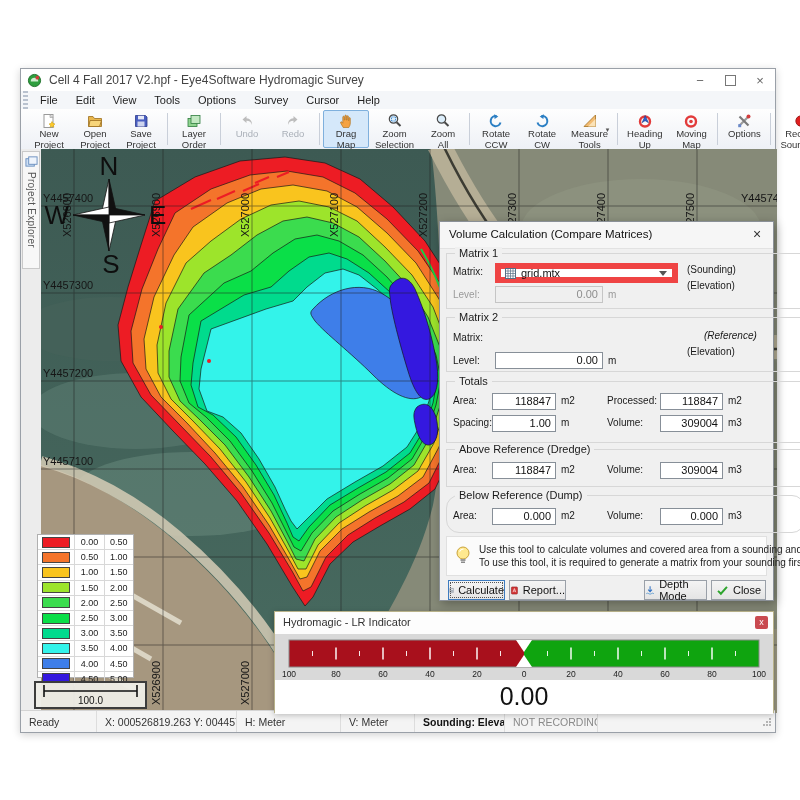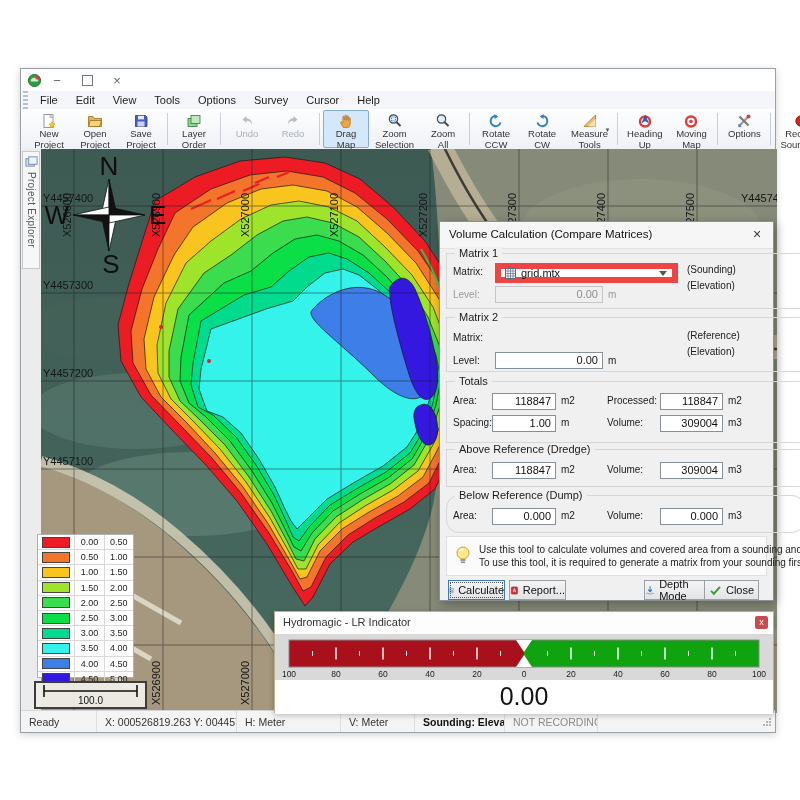--- a/index.html
+++ b/index.html
@@ -99,20 +99,21 @@
 <body>
 
 <div id="app-window">
 
   <div id="titlebar">
     <svg class="app-icon" viewBox="0 0 16 16">
       <circle cx="8" cy="8" r="6.5" fill="#2e9e3e" stroke="#1c6e28"></circle>
       <path d="M4 9 a4 4 0 0 1 8 0" fill="#cfeccf"></path>
       <circle cx="11" cy="5" r="2" fill="#d23c3c"></circle>
     </svg>
+    <span class="title-text">Cell 4 Fall 2017 V2.hpf - Eye4Software Hydromagic Survey</span>
     <span class="win-ctl">−</span>
     <span class="win-ctl">
         <span class="max-glyph"></span>
       </span>
     <span class="win-ctl">×</span>
   </div>
 
   <div id="menubar">
     <span class="grip"></span>
   <span class="menu-item">File</span>
@@ -544,21 +545,21 @@
           <span class="fl" style="left:240px;top:10px;">(Sounding)</span>
           <span class="fl" style="left:240px;top:26px;">(Elevation)</span>
           <span class="fl dis" style="left:6px;top:35px;">Level:</span>
           <div class="vbox dis" style="left:48px;top:32px;width:108px;">0.00</div>
           <span class="fl dis" style="left:161px;top:35px;">m</span>
         </div>
 
         <div class="grp" style="top:95px;height:55px;">
           <span class="grp-label">Matrix 2</span>
           <span class="fl" style="left:6px;top:14px;">Matrix:</span>
-          <span class="fl" style="left:240px;top:12px;">(Reference)</span>
+          <span class="fl" style="left:257px;top:12px;font-style:italic;">(Reference)</span>
           <span class="fl" style="left:240px;top:28px;">(Elevation)</span>
           <span class="fl" style="left:6px;top:37px;">Level:</span>
           <div class="vbox" style="left:48px;top:34px;width:108px;">0.00</div>
           <span class="fl" style="left:161px;top:37px;">m</span>
         </div>
 
         <div class="grp" style="top:159px;height:62px;">
           <span class="grp-label">Totals</span>
           <span class="fl" style="left:6px;top:13px;">Area:</span>
           <div class="vbox" style="left:45px;top:11px;width:64px;">118847</div>
@@ -627,21 +628,21 @@
           </svg>
           <span>Report...</span>
         </div>
         <div class="dlg-btn" style="left:204px;width:63px;">
           <svg viewBox="0 0 16 16">
             <path d="M8 1.5 v7.5 M5 6.5 l3 3.5 3-3.5" stroke="#2d6fc4" stroke-width="1.6" fill="none"></path>
             <path d="M2 13 q2 -1.6 4 0 q2 1.6 4 0 q2 -1.6 4 0" stroke="#4a90cc" stroke-width="1.2" fill="none"></path>
           </svg>
           <span>Depth Mode</span>
         </div>
-        <div class="dlg-btn" style="left:264px;width:55px;">
+        <div class="dlg-btn" style="left:271px;width:55px;">
           <svg viewBox="0 0 16 16">
             <path d="M2.5 8.5 L6 12 L13.5 3.5" stroke="#2ea52e" stroke-width="2.4" fill="none"></path>
           </svg>
           <span>Close</span>
         </div>
       </div>
     </div>
   </div>
 
   <div id="statusbar">

